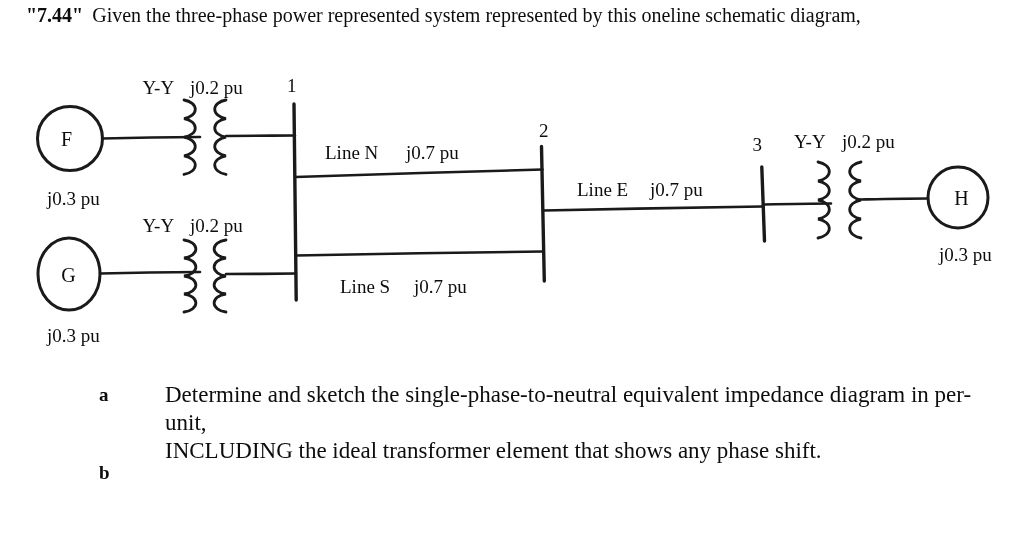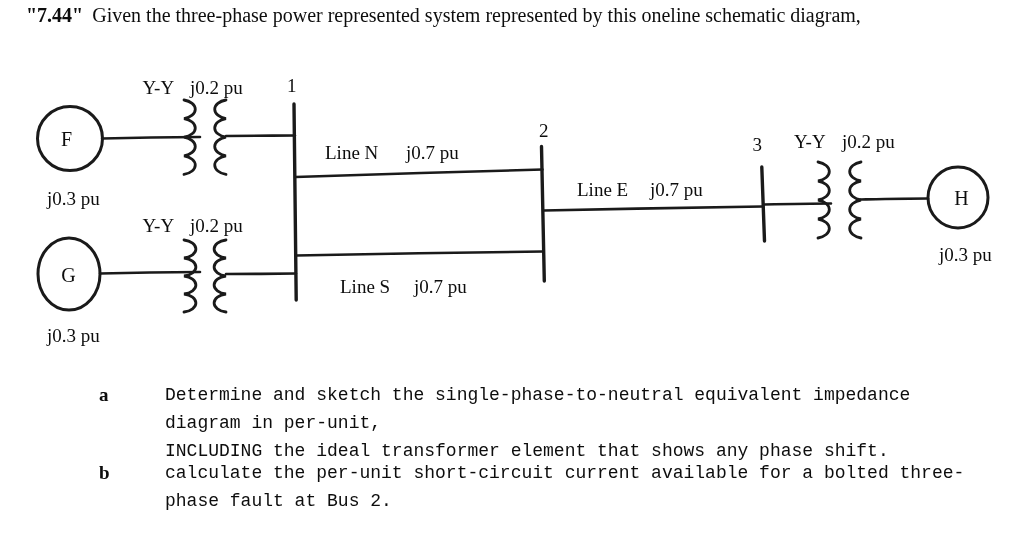--- a/index.html
+++ b/index.html
@@ -9,21 +9,21 @@
   .title .num{font-weight:bold;padding-right:9px;}
   svg{position:absolute;left:0;top:0;}
   svg path, svg ellipse{fill:none;stroke:#1a1a1a;}
   .wire{stroke-width:2.6;stroke-linecap:round;}
   .coil{stroke-width:2.8;stroke-linecap:round;}
   .busbar{stroke-width:3.4;stroke-linecap:round;}
   .gen{stroke-width:3;}
   .lbl{font-family:"Liberation Serif", serif;font-size:19px;fill:#0d0d0d;}
   .genletter{font-family:"Liberation Serif", serif;font-size:20px;fill:#0d0d0d;text-anchor:middle;}
   .q-label{position:absolute;left:99px;font-weight:bold;font-size:19px;line-height:28px;}
-  .q-text{position:absolute;left:165px;width:830px;font-size:18px;line-height:28px;font-family:Liberation Mono, monospace;}
+  .q-text{position:absolute;left:165px;width:830px;font-size:23px;line-height:28px;}
   .qa{top:381px;}
   .qb{top:459px;}
 </style>
 </head>
 <body>
 
 <div id="page">
 
   <div class="title">
     <span class="num">"7.44"</span><span>Given the three-phase power represented system represented by this oneline schematic diagram,</span>
@@ -87,16 +87,15 @@
   </svg>
 
   <div class="q-label qa">a</div>
   <div class="q-text qa">
     <div>Determine and sketch the single-phase-to-neutral equivalent impedance diagram in per-unit,</div>
     <div>INCLUDING the ideal transformer element that shows any phase shift.</div>
   </div>
 
   <div class="q-label qb">b</div>
   <div class="q-text qb">
-    <div>calculate the per-unit short-circuit current available for a bolted three-phase fault at Bus 2.</div>
   </div>
 
 </div>
 
 </body></html>

